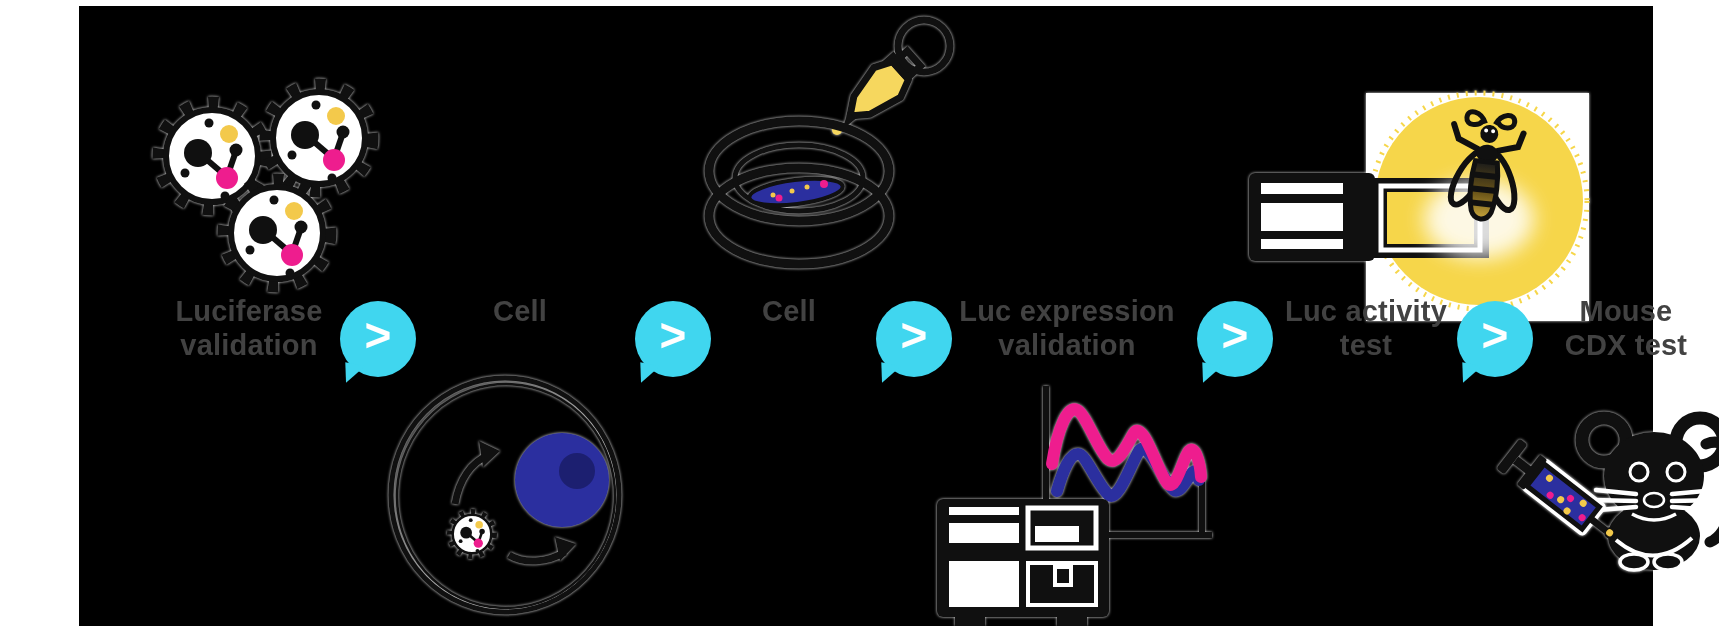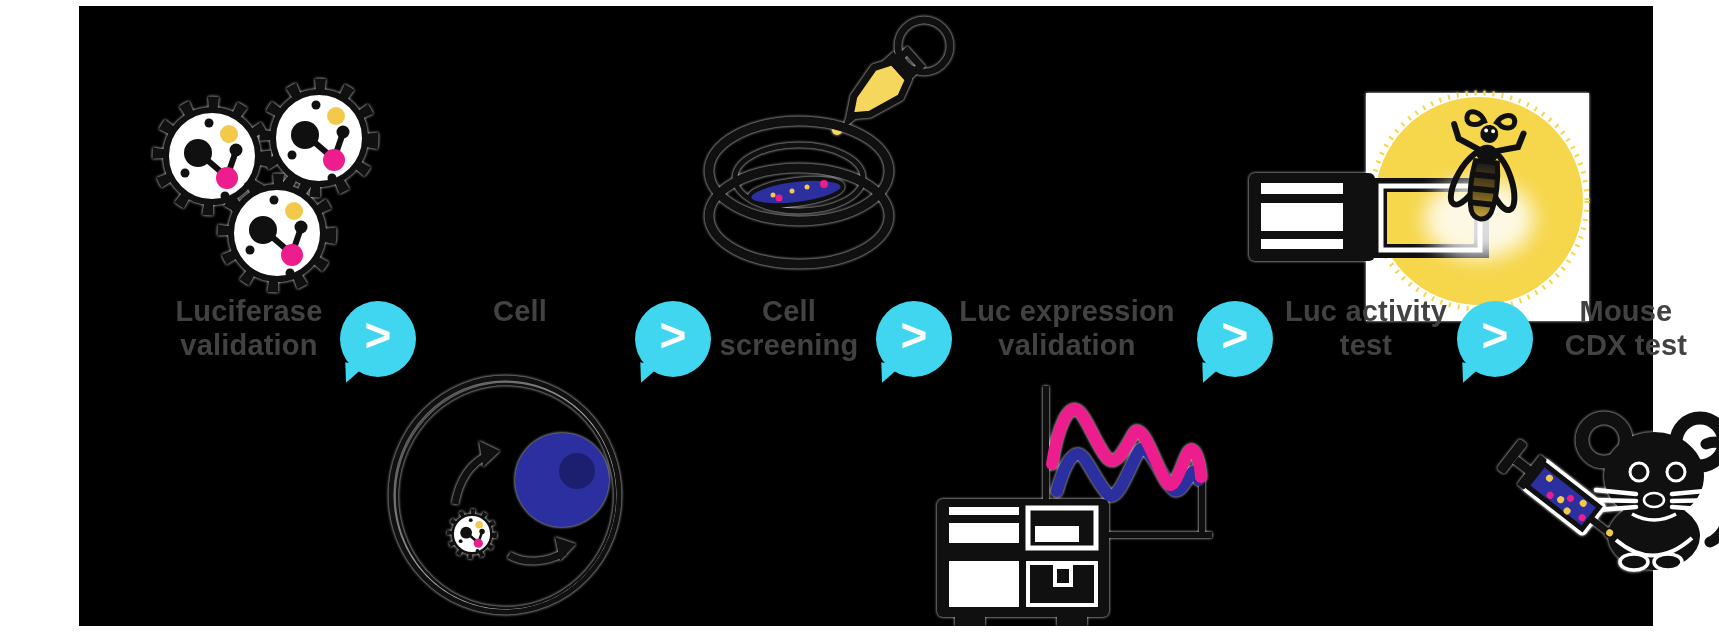--- a/index.html
+++ b/index.html
@@ -193,21 +193,20 @@
 
     <div class="step-label" style="left:50px;width:240px">
       <div>Luciferase</div>
       <div>validation</div>
     </div>
     <div class="step-label" style="left:321px;width:240px">
       <div>Cell</div>
     </div>
     <div class="step-label" style="left:590px;width:240px">
       <div>Cell</div>
-      <div>screening</div>
     </div>
     <div class="step-label" style="left:858px;width:260px">
       <div>Luc expression</div>
       <div>validation</div>
     </div>
     <div class="step-label" style="left:1167px;width:240px">
       <div>Luc activity</div>
       <div>test</div>
     </div>
     <div class="step-label" style="left:1427px;width:240px">

